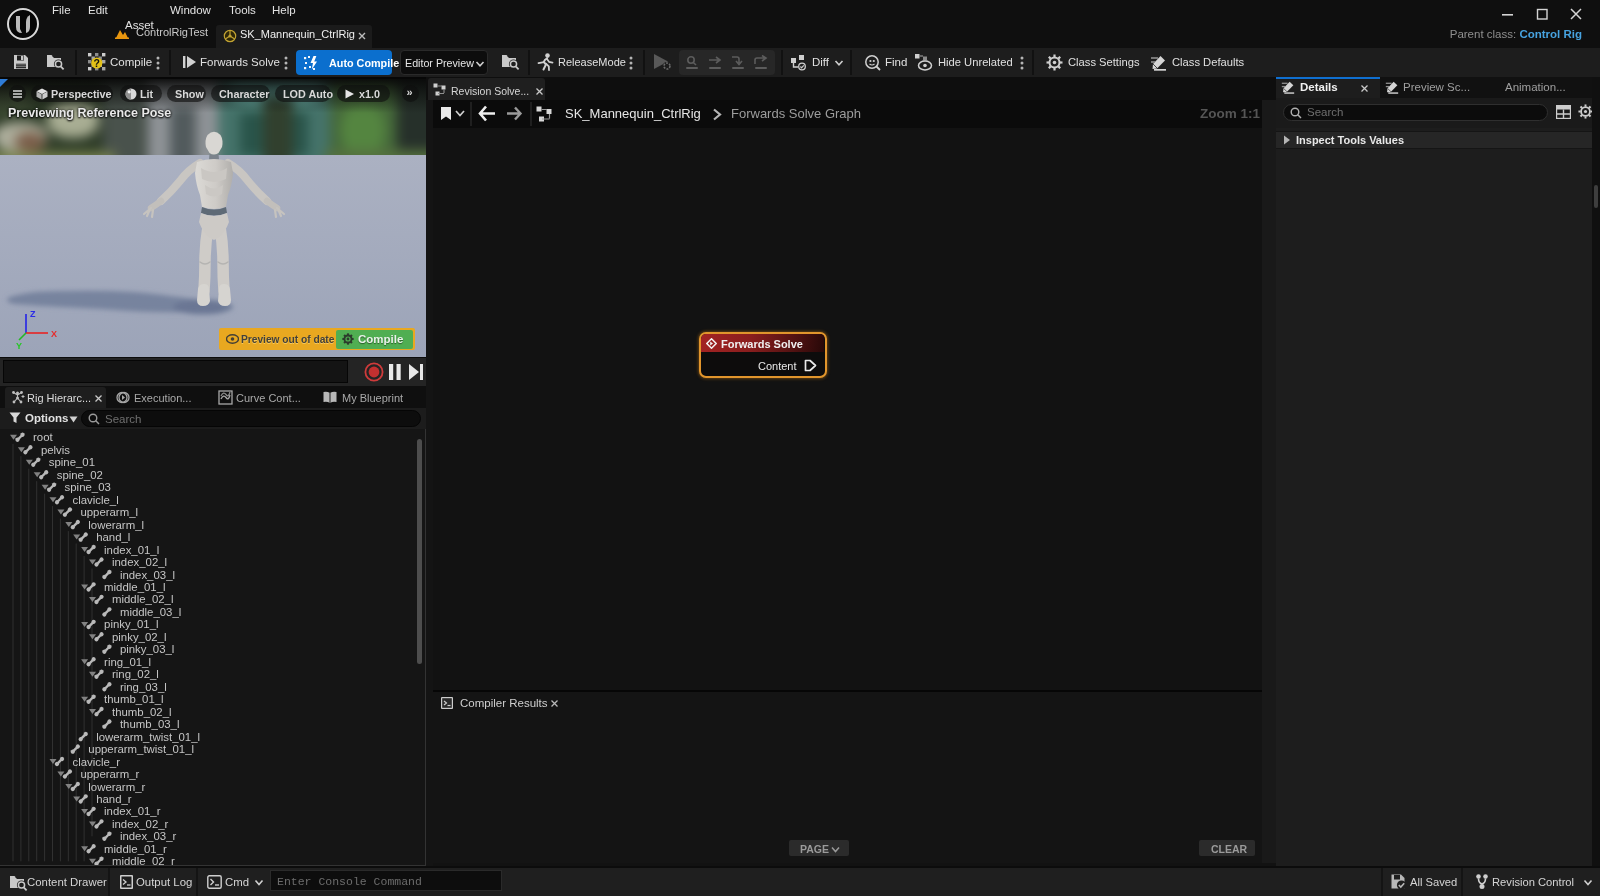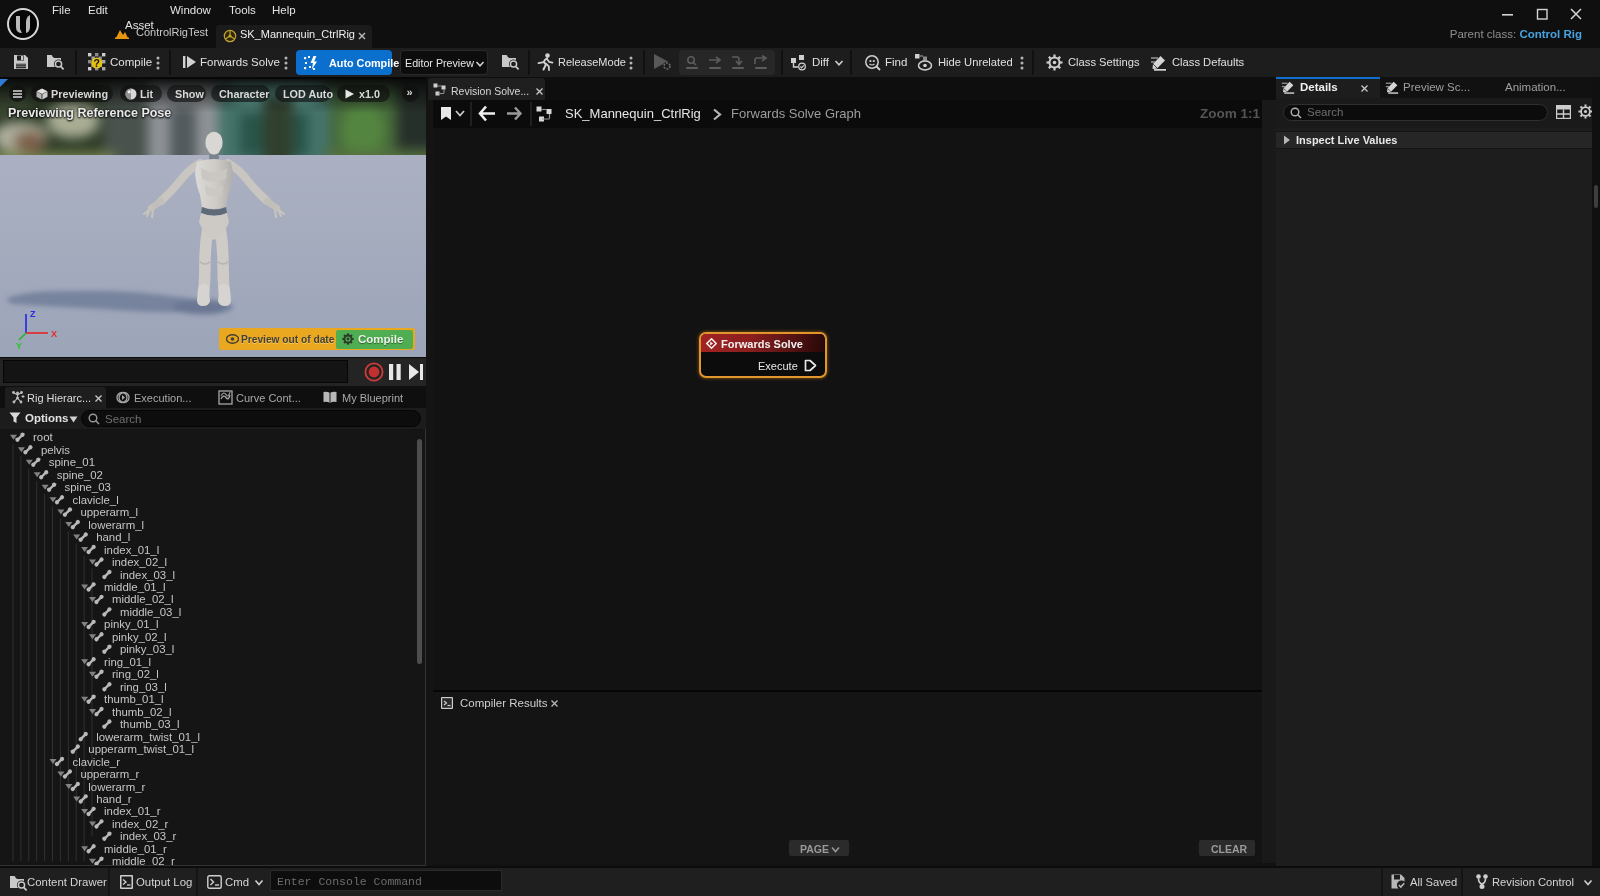--- a/index.html
+++ b/index.html
@@ -314,21 +314,21 @@
 
   </g>
  </svg>
 
  <div class="ab" style="left:0;top:0;width:0;height:0;border-left:8px solid #2e7cd6;border-bottom:8px solid transparent;"></div>
 <div class="ab" style="left:9px;top:6px;width:17px;height:17px;background:rgba(15,15,15,0.62);border-radius:9px;"></div>
 <svg class="ab" style="left:13px;top:10.5px;" width="9" height="8" viewBox="0 0 9 8">
  <path d="M0 1 H9 M0 4 H9 M0 7 H9" stroke="#d8d8d8" stroke-width="1.3"></path>
       </svg>
 <div class="ab" style="left:31px;top:6px;width:82px;height:17px;background:rgba(15,15,15,0.62);border-radius:9px;"></div>
-<div class="ab txt" style="left:51px;top:8.5px;font-size:10.8px;font-weight:bold;color:#d8d8d8;">Previewing</div>
+<div class="ab txt" style="left:51px;top:8.5px;font-size:10.8px;font-weight:bold;color:#d8d8d8;">Perspective</div>
 <svg class="ab" style="left:36px;top:9px;" width="12" height="12" viewBox="0 0 12 12">
  <path d="M6 0.5 L11.5 3.2 L6 6 L0.5 3.2 Z" fill="#e0e0e0"></path>
  <path d="M0.5 3.6 L5.6 6.3 V11.5 L0.5 8.8 Z" fill="#b5b5b5"></path>
  <path d="M11.5 3.6 L6.4 6.3 V11.5 L11.5 8.8 Z" fill="#cccccc"></path>
       </svg>
 <div class="ab" style="left:120px;top:6px;width:42px;height:17px;background:rgba(15,15,15,0.62);border-radius:9px;"></div>
 <div class="ab txt" style="left:140px;top:8.5px;font-size:10.8px;font-weight:bold;color:#d8d8d8;">Lit</div>
 <svg class="ab" style="left:125px;top:9px;" width="12" height="12" viewBox="0 0 12 12">
  <circle cx="6" cy="6" r="5.5" fill="#d8d8d8"></circle>
         <path d="M6 0.5 A5.5 5.5 0 0 0 6 11.5 Z" fill="#8f8f8f"></path>
@@ -742,21 +742,21 @@
 <div class="ab txt" style="left:731px;top:106px;font-size:13px;color:#9d9d9d;">Forwards Solve Graph</div>
 <div class="ab txt" style="left:1200px;top:106px;font-size:13.5px;font-weight:bold;color:#555555;">Zoom 1:1</div>
 
 <div class="ab" style="left:699px;top:332px;width:128px;height:46px;border:2.5px solid #e1952c;border-radius:7px;box-shadow:0 0 3px 1px rgba(210,130,20,0.4);background:#0d0c0c;overflow:hidden;">
  <div class="ab" style="left:0;top:0;width:123px;height:17.5px;background:linear-gradient(100deg,#a32323 0%,#8a1e1e 40%,#521212 75%,#260808 100%);"></div>
  <svg class="ab" style="left:5px;top:3.5px;" width="11" height="11" viewBox="0 0 11 11">
   <path d="M5.5 0.8 L10.2 5.5 L5.5 10.2 L0.8 5.5 Z" fill="none" stroke="#f2f2f2" stroke-width="1.5"></path>
   <path d="M4.2 3.6 L7 5.5 L4.2 7.4 Z" fill="#f2f2f2"></path>
       </svg>
  <div class="ab txt" style="left:20px;top:3.5px;font-size:11px;font-weight:bold;color:#f0f0f0;">Forwards Solve</div>
- <div class="ab txt" style="left:57px;top:25.5px;font-size:11px;color:#e8e8e8;">Execute</div>
+ <div class="ab txt" style="left:57px;top:25.5px;font-size:11px;color:#e8e8e8;">Content</div>
  <svg class="ab" style="left:103px;top:25px;" width="13" height="13" viewBox="0 0 13 13">
   <path d="M1.5 1.5 H6 L11.5 6.5 L6 11.5 H1.5 Z" fill="none" stroke="#e8e8e8" stroke-width="1.7" stroke-linejoin="round"></path>
       </svg>
 </div>
 
 <div class="ab" style="left:433px;top:690px;width:829px;height:173px;background:#141414;"></div>
 <div class="ab" style="left:433px;top:690px;width:829px;height:2px;background:#060606;"></div>
 <svg class="ab" style="left:440px;top:696px;" width="14" height="14" viewBox="0 0 14 14">
  <rect x="1" y="1" width="12" height="12" fill="#cccccc" rx="1"></rect>
  <rect x="2.2" y="2.2" width="9.6" height="9.6" fill="#2a2a2a"></rect>
@@ -826,21 +826,21 @@
         <path d="M12.4 12.4 L14.2 14.2"></path>
         <path d="M2.8 14.2 L4.6 12.4"></path>
         <path d="M12.4 4.6 L14.2 2.8"></path>
       </g>
     </svg>
 
 <div class="ab" style="left:1276px;top:131px;width:316px;height:18px;background:#262626;border-top:1px solid #151515;border-bottom:1px solid #151515;"></div>
 <svg class="ab" style="left:1283px;top:135px;" width="8" height="10" viewBox="0 0 8 10">
       <path d="M1 0.5 L7 5 L1 9.5 Z" fill="#b5b5b5"></path>
     </svg>
-<div class="ab txt" style="left:1296px;top:134px;font-size:11px;font-weight:bold;color:#e8e8e8;">Inspect Live Values</div>
+<div class="ab txt" style="left:1296px;top:134px;font-size:11px;font-weight:bold;color:#e8e8e8;">Inspect Tools Values</div>
 
 <div class="ab" style="left:1592px;top:77px;width:8px;height:789px;background:#101010;"></div>
 <div class="ab" style="left:1594px;top:185px;width:4px;height:23px;background:#3e3e3e;border-radius:2px;"></div>
 
 <div class="ab" style="left:0;top:866px;width:1600px;height:30px;background:#1f1f1f;border-top:2px solid #0c0c0c;"></div>
 <div class="ab" style="left:108px;top:868px;width:2px;height:28px;background:#141414;"></div>
 <div class="ab" style="left:196px;top:868px;width:2px;height:28px;background:#141414;"></div>
 <div class="ab" style="left:1381px;top:868px;width:2px;height:28px;background:#141414;"></div>
 <div class="ab" style="left:1461px;top:868px;width:2px;height:28px;background:#141414;"></div>
 <svg class="ab" style="left:9px;top:874px;" width="19" height="17" viewBox="0 0 19 17">

